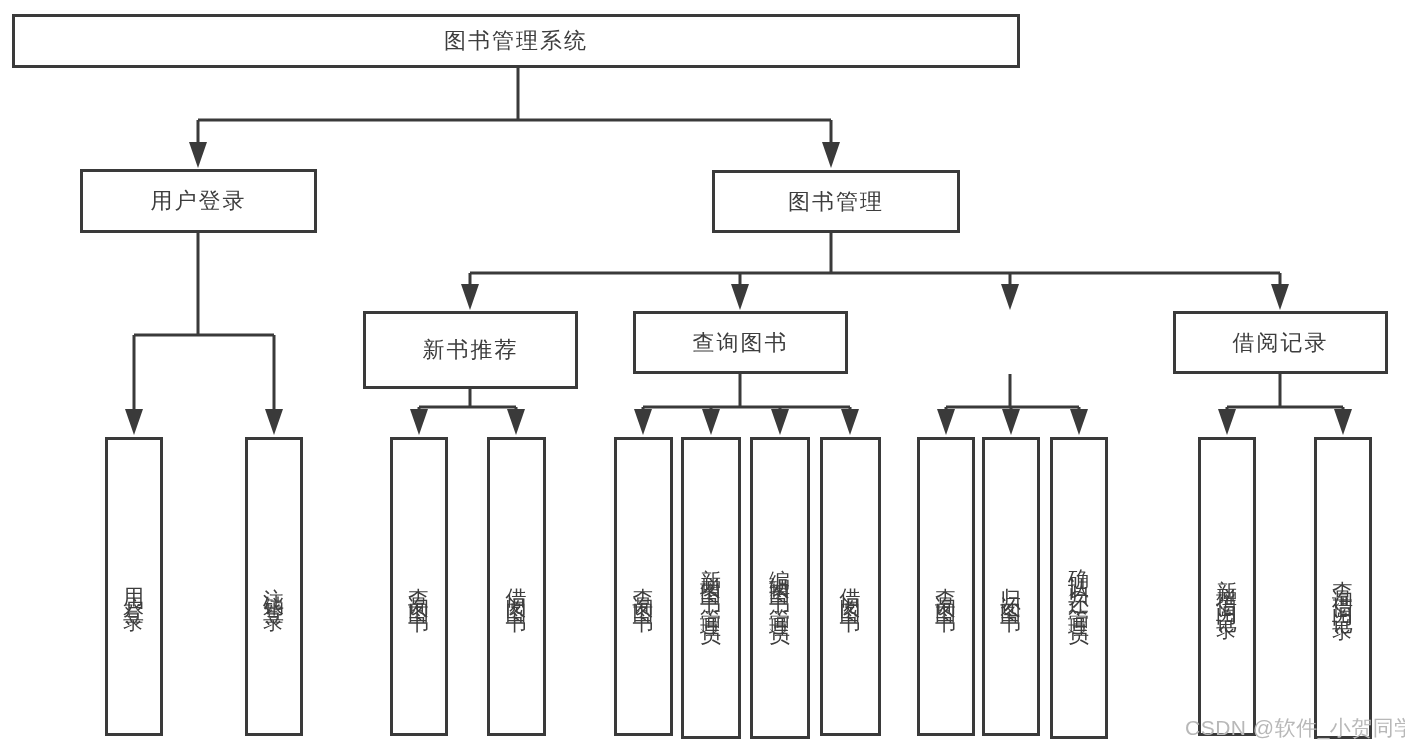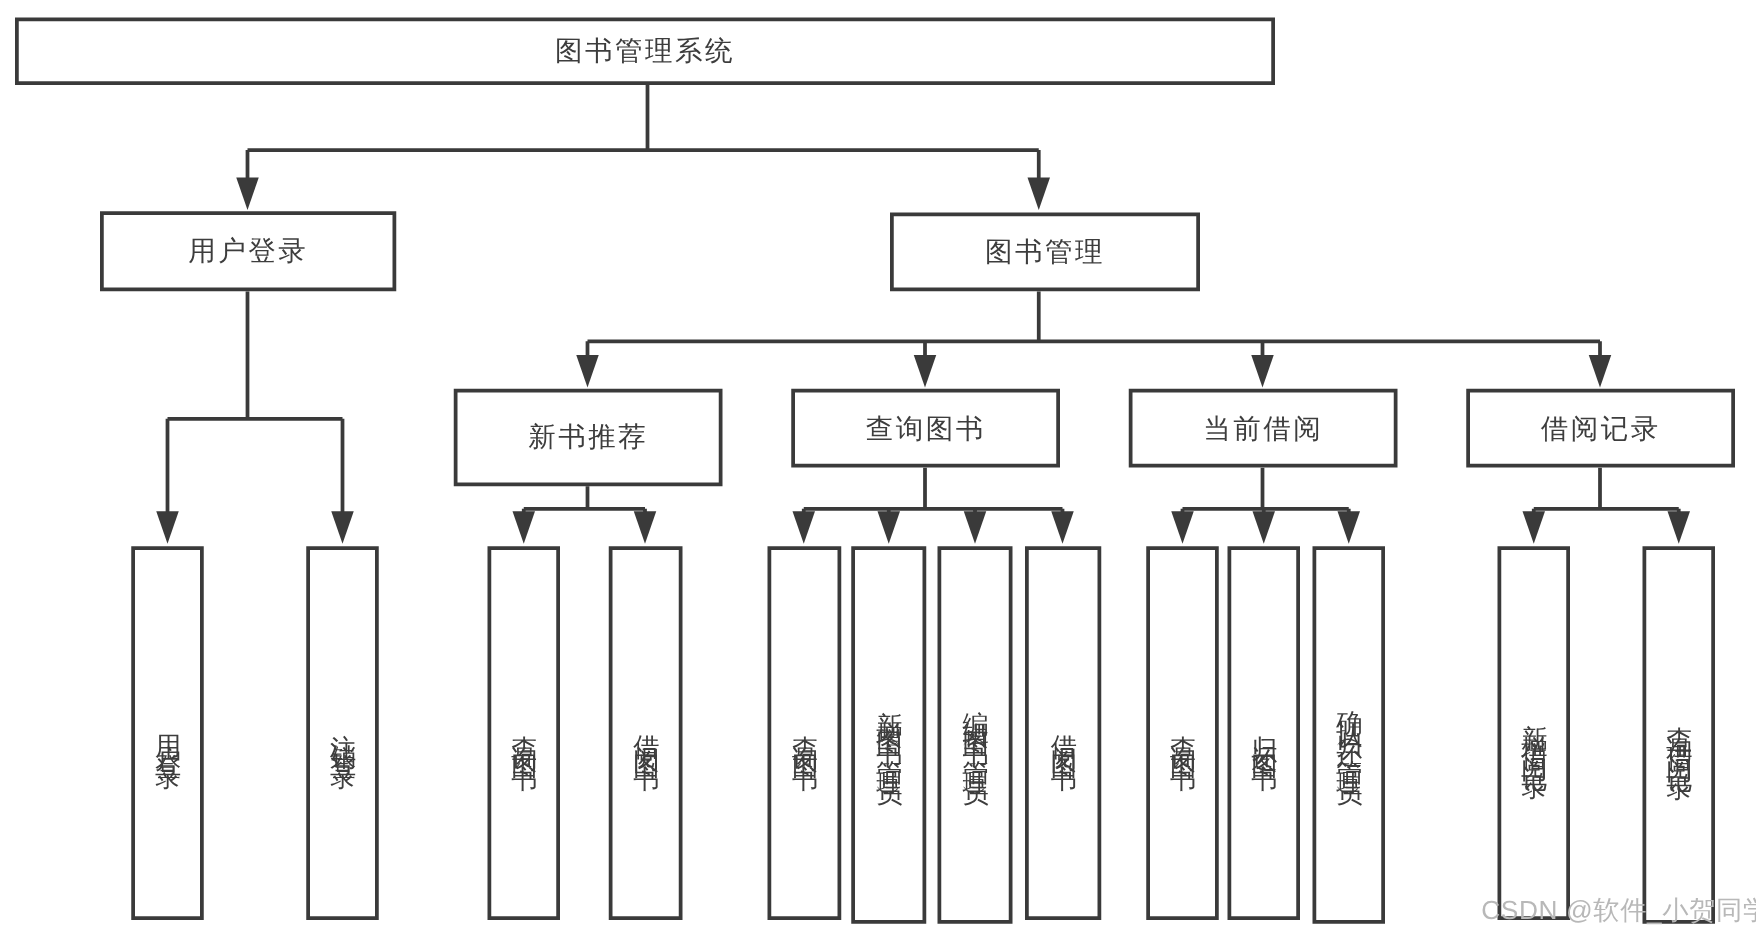--- a/index.html
+++ b/index.html
@@ -104,23 +104,20 @@
   <div class="box" style="left:712px;top:170px;width:248px;height:63px">
     <span class="lbl">图书管理</span>
   </div>
 
   <div class="box" style="left:363px;top:311px;width:215px;height:78px">
     <span class="lbl">新书推荐</span>
   </div>
   <div class="box" style="left:633px;top:311px;width:215px;height:63px">
     <span class="lbl">查询图书</span>
   </div>
-  <div class="box" style="left:903px;top:311px;width:215px;height:63px">
-    <span class="lbl">当前借阅</span>
-  </div>
   <div class="box" style="left:1173px;top:311px;width:215px;height:63px">
     <span class="lbl">借阅记录</span>
   </div>
 
   <div class="box leaf" style="left:105px;top:437px;width:58px;height:299px">
     <span class="lbl">用户登录</span>
   </div>
   <div class="box leaf" style="left:245px;top:437px;width:58px;height:299px">
     <span class="lbl">注销登录</span>
   </div>

